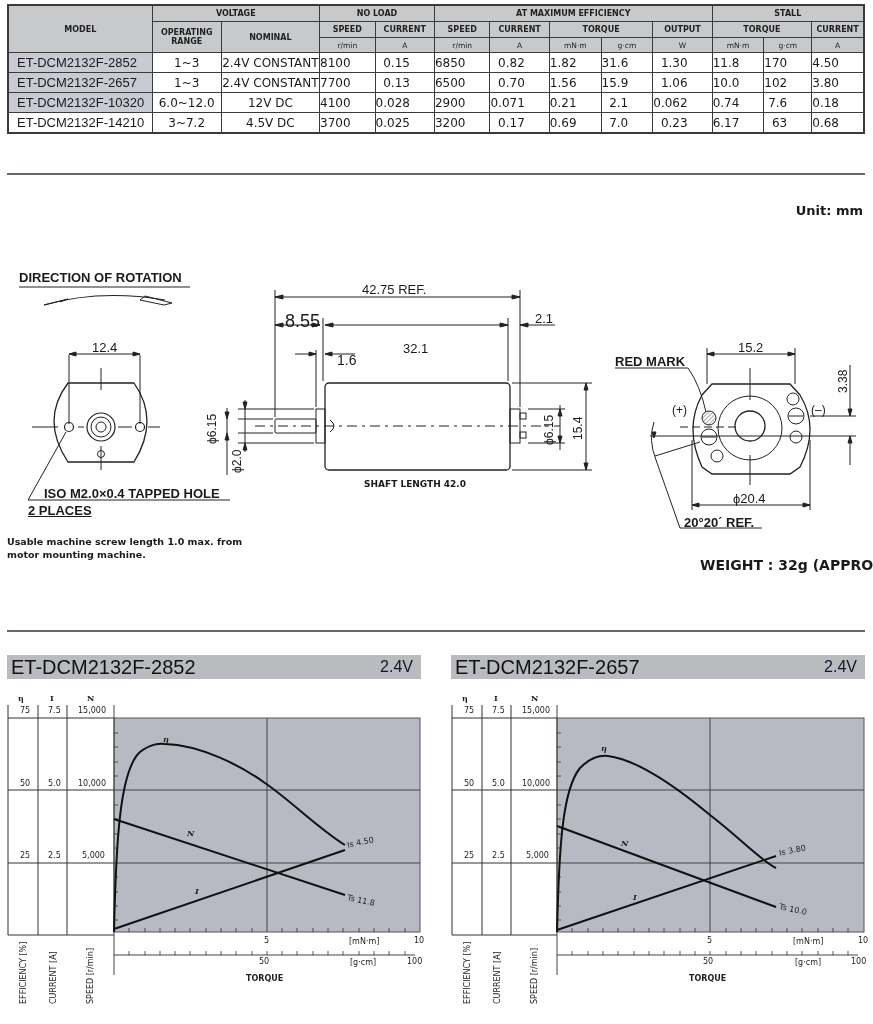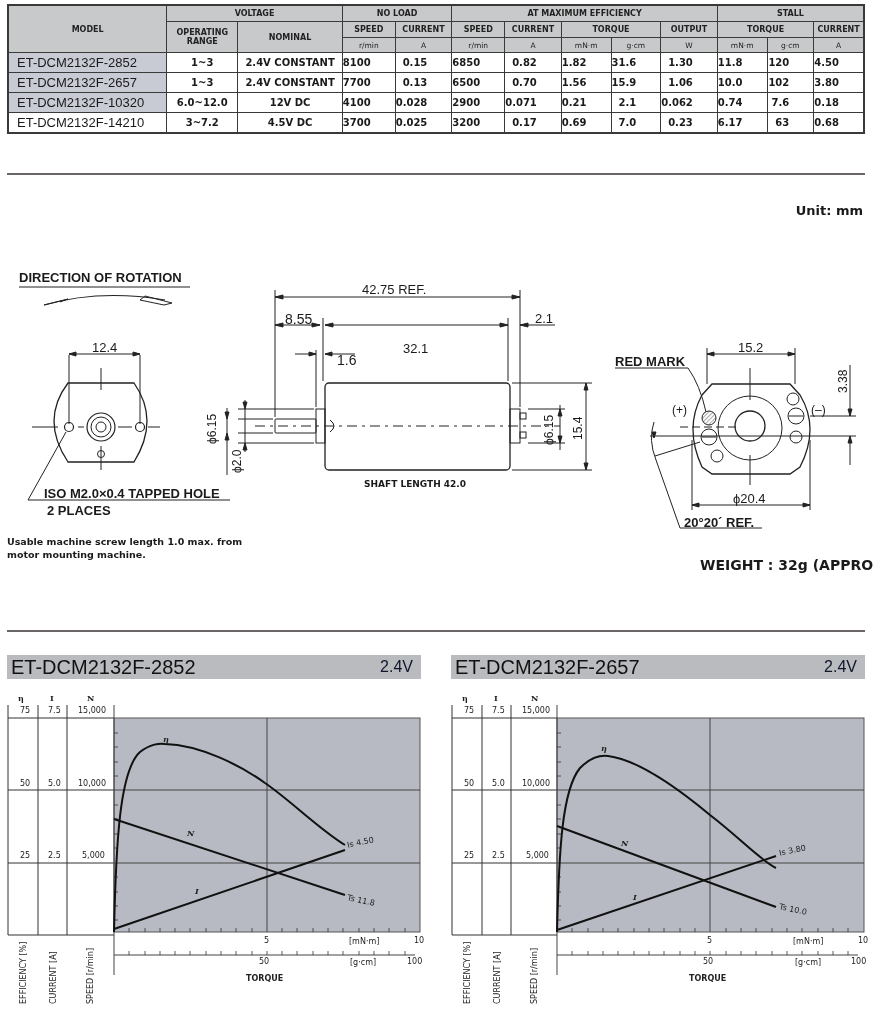--- a/index.html
+++ b/index.html
@@ -5,21 +5,21 @@
   html, body { margin:0; padding:0; background:#ffffff; }
   body { width:873px; height:1024px; position:relative; overflow:hidden; font-family:"Liberation Sans", sans-serif; color:#1a1a1a; }
 
   
   table.spec { position:absolute; left:7px; top:4px; width:858px; border-collapse:collapse; font-family:"DejaVu Sans", sans-serif; }
   table.spec td, table.spec th { border:1px solid #3a3a3a; padding:0; text-align:center; }
   table.spec th { background:#c8c9cb; font-size:8px; font-weight:bold; color:#222; }
   table.spec tr.h1 th { height:15px;margin-top:36px; }
   table.spec tr.h2 th { height:15px; }
   table.spec tr.h3 th { height:14px; font-weight:normal; font-size:7.5px; }
-  table.spec td { height:19px; font-size:10px; font-weight:bold; }
+  table.spec td { height:19px; font-size:12px; font-weight:normal; }
   table.spec td.model { text-align:left; padding-left:8px; font-weight:normal; font-family:"Liberation Sans", sans-serif; font-size:13px; background:#c8cad4; }
   table.spec tr.last td.model { background:#ffffff; }
   table.spec td.num { text-align:right; padding-right:24px; }
   table.spec { border:2px solid #3a3a3a; }
 
   .rule { position:absolute; left:7px; width:858px; height:2px; background:#6b6666; }
 
   .lbl { position:absolute; font-family:"Liberation Sans", sans-serif; font-size:12px; font-weight:bold; white-space:nowrap; }
   .lbl-sm { position:absolute; font-family:"DejaVu Sans", sans-serif; font-size:9px; font-weight:bold; white-space:nowrap; }
   .note { position:absolute; font-family:"DejaVu Sans", sans-serif; font-size:9.5px; font-weight:bold; line-height:13px; }
@@ -74,21 +74,21 @@
     <td>1~3</td>
     <td>2.4V CONSTANT</td>
     <td class="num">8100</td>
     <td class="num">0.15</td>
     <td class="num">6850</td>
     <td class="num">0.82</td>
     <td class="num">1.82</td>
     <td class="num">31.6</td>
     <td class="num">1.30</td>
     <td class="num">11.8</td>
-    <td class="num">120</td>
+    <td class="num">170</td>
     <td class="num">4.50</td>
   </tr>
   <tr>
     <td class="model">ET-DCM2132F-2657</td>
     <td>1~3</td>
     <td>2.4V CONSTANT</td>
     <td class="num">7700</td>
     <td class="num">0.13</td>
     <td class="num">6500</td>
     <td class="num">0.70</td>
@@ -257,28 +257,28 @@
   <defs>
     <pattern id="hatch" width="3" height="3" patternUnits="userSpaceOnUse" patternTransform="rotate(45)">
       <line x1="0" y1="0" x2="0" y2="3" stroke="#555" stroke-width="1"></line>
     </pattern>
   </defs>
 </svg>
 
 <div class="lbl" style="left:19px; top:270px; font-size:13px;">DIRECTION OF ROTATION</div>
 <div class="lbl" style="left:92px; top:340px; font-size:13px; font-weight:normal;">12.4</div>
 <div class="lbl" style="left:44px; top:486px; font-size:13px;">ISO M2.0×0.4 TAPPED HOLE</div>
-<div class="lbl" style="left:47px; top:503px; font-size:13px;">2 PLACES</div>
+<div class="lbl" style="left:28px; top:503px; font-size:13px;text-decoration:underline;">2 PLACES</div>
 <div class="note" style="left:7px; top:535px;">
   <div>Usable machine screw length 1.0 max. from</div>
   <div>motor mounting machine.</div>
 </div>
 
 <div class="lbl" style="left:362px; top:282px; font-size:13px; font-weight:normal;">42.75 REF.</div>
-<div class="lbl" style="left:285px; top:311px; font-size:14px; font-weight:normal;">8.55</div>
+<div class="lbl" style="left:285px; top:311px; font-size:18px; font-weight:normal;">8.55</div>
 <div class="lbl" style="left:403px; top:311px; font-size:13px; font-weight:normal;margin-top:30px;">32.1</div>
 <div class="lbl" style="left:535px; top:311px; font-size:13px; font-weight:normal;">2.1</div>
 <div class="lbl" style="left:337px; top:340px; font-size:14px; font-weight:normal;margin-top:12px;">1.6</div>
 <div class="lbl" style="left:205px; top:444px; font-size:12px; font-weight:normal; transform:rotate(-90deg); transform-origin:left top;">ϕ6.15</div>
 <div class="lbl" style="left:230px; top:473px; font-size:12px; font-weight:normal; transform:rotate(-90deg); transform-origin:left top;">ϕ2.0</div>
 <div class="lbl" style="left:542px; top:445px; font-size:12px; font-weight:normal; transform:rotate(-90deg); transform-origin:left top;">ϕ6.15</div>
 <div class="lbl" style="left:571px; top:440px; font-size:12px; font-weight:normal; transform:rotate(-90deg); transform-origin:left top;">15.4</div>
 <div class="lbl-sm" style="left:364px; top:479px;">SHAFT LENGTH  42.0</div>
 
 <div class="lbl" style="left:738px; top:340px; font-size:13px; font-weight:normal;">15.2</div>

